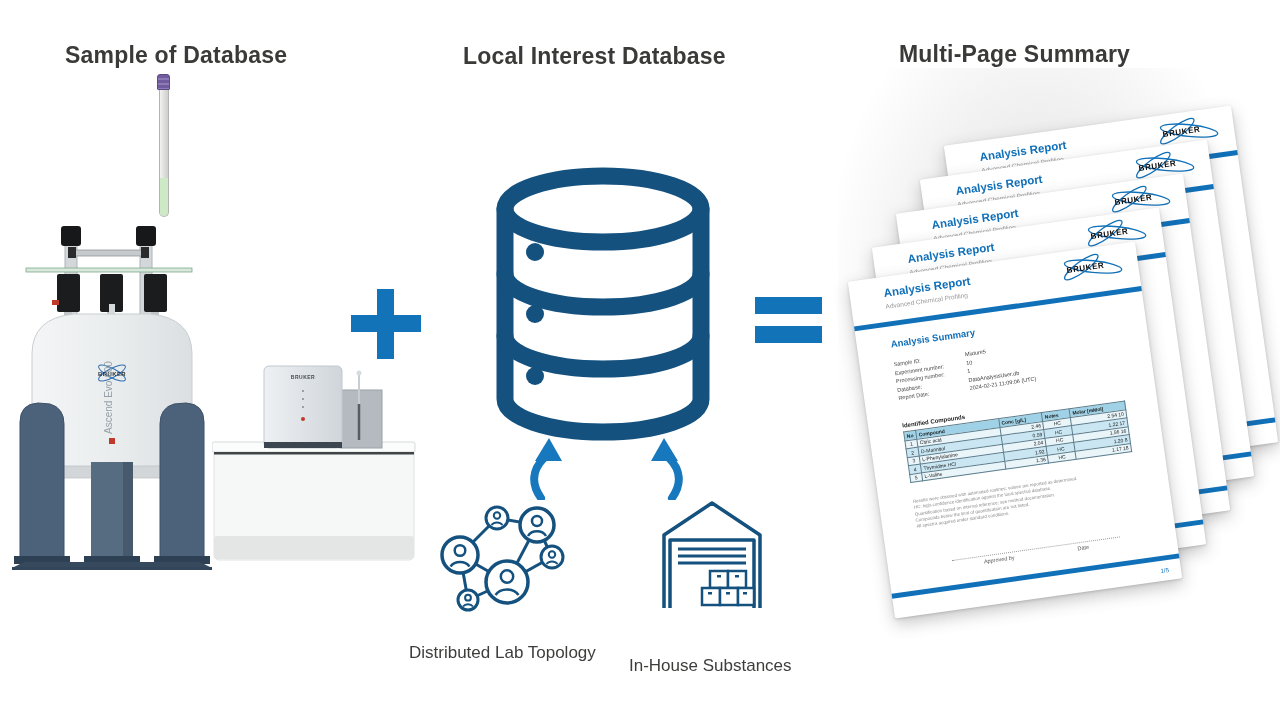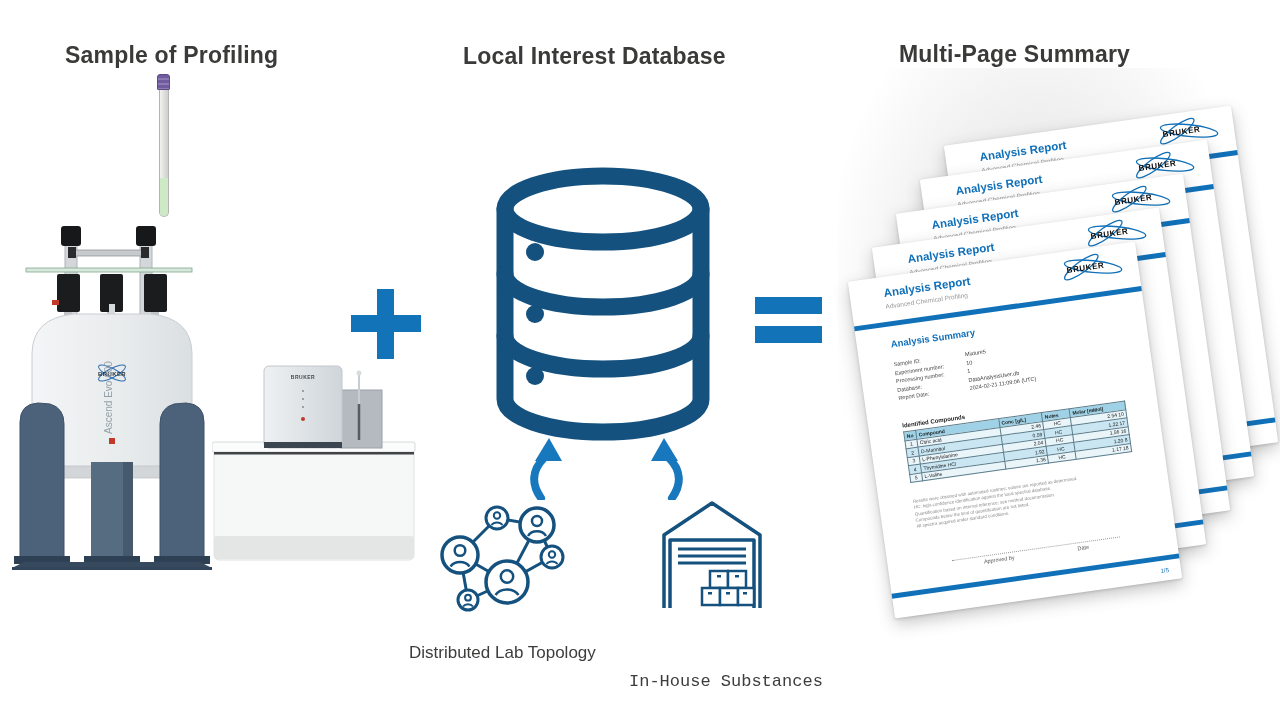--- a/index.html
+++ b/index.html
@@ -13,21 +13,21 @@
     white-space:nowrap;
   }
   #title-sample{left:65px;top:42px;}
   #title-db{left:463px;top:43px;}
   #title-report{left:899px;top:41px;}
 
   .caption{
     position:absolute;font-size:17px;color:#3d3d3c;white-space:nowrap;
   }
   #caption-topology{left:409px;top:643px;}
-  #caption-substances{left:629px;top:672px;font-family:Liberation Mono, monospace;}
+  #caption-substances{left:629px;top:656px;}
 
   
   #sample-tube{position:absolute;left:157px;top:74px;width:13px;height:143px;}
   #sample-tube .cap{
     position:absolute;top:0;left:0;right:0;height:16px;border-radius:3px 3px 1px 1px;
     background:repeating-linear-gradient(180deg,#6f5b9e 0 3px,#8d7bb5 3px 5px);
     border:1px solid #5a4a85;box-sizing:border-box;
   }
   #sample-tube .glass{
     position:absolute;top:14px;left:1.5px;width:10px;height:129px;
@@ -84,21 +84,21 @@
   .pg-table tbody tr:nth-child(even) td{background:#c9e6f2;}
   .td-c{text-align:center;} .td-r{text-align:right;}
   .pg-notes{position:absolute;left:34px;top:224px;width:210px;font-size:4.5px;line-height:6.3px;color:#8c8c8c;}
   .pg-sign{position:absolute;left:64px;top:290px;width:170px;border-top:1px dotted #9a9a9a;}
   .sig-labels{display:flex;justify-content:space-around;font-size:5.5px;color:#555;padding-top:2px;}
   .pg-num{position:absolute;right:12px;bottom:7px;font-size:6px;color:#1070b8;}
 </style>
 </head>
 <body>
 
-<div class="headline" id="title-sample">Sample of Profiling</div>
+<div class="headline" id="title-sample">Sample of Database</div>
 <div class="headline" id="title-db">Local Interest Database</div>
 <div class="headline" id="title-report">Multi-Page Summary</div>
 
 <div id="sample-tube">
   <div class="glass"></div>
   <div class="liquid"></div>
   <div class="cap"></div>
 </div>
 
 <svg class="abs" style="left:12px;top:226px;" width="200" height="350" viewBox="0 0 200 350">

